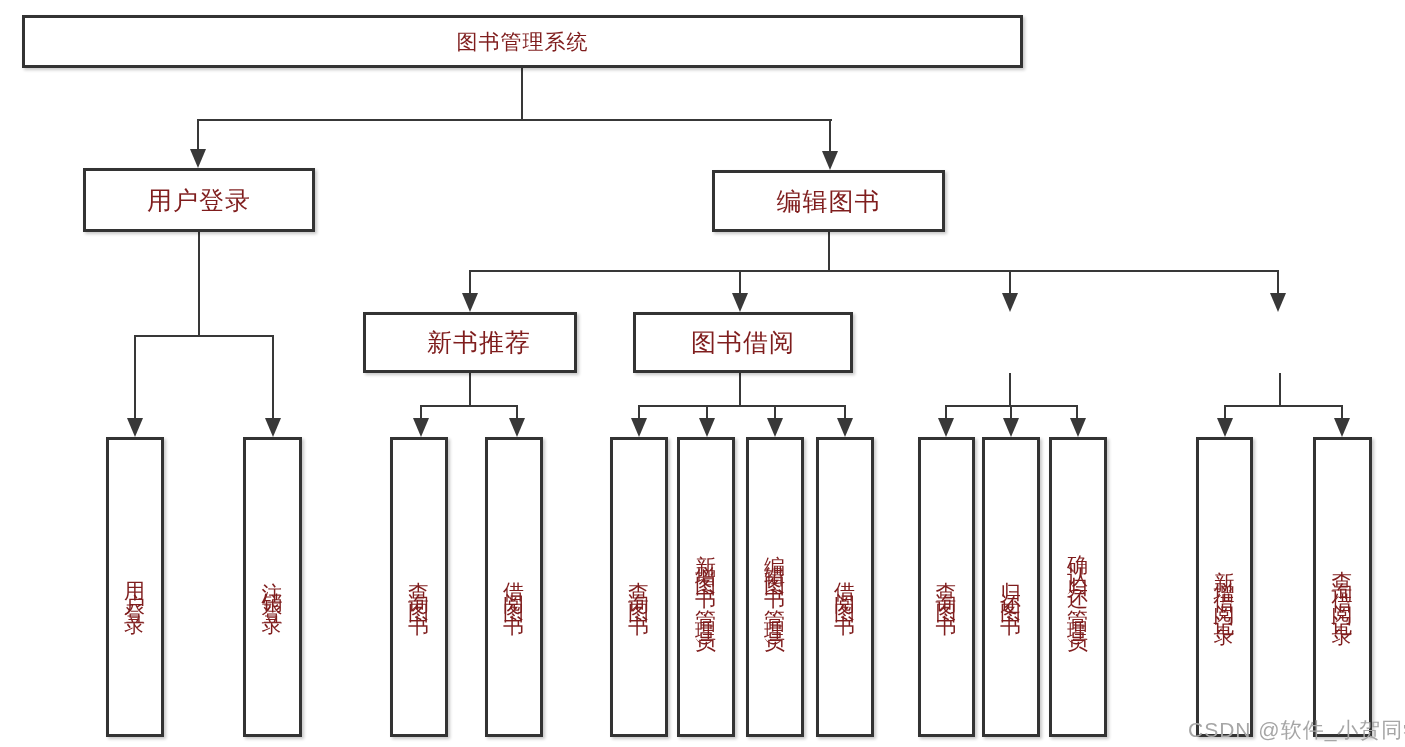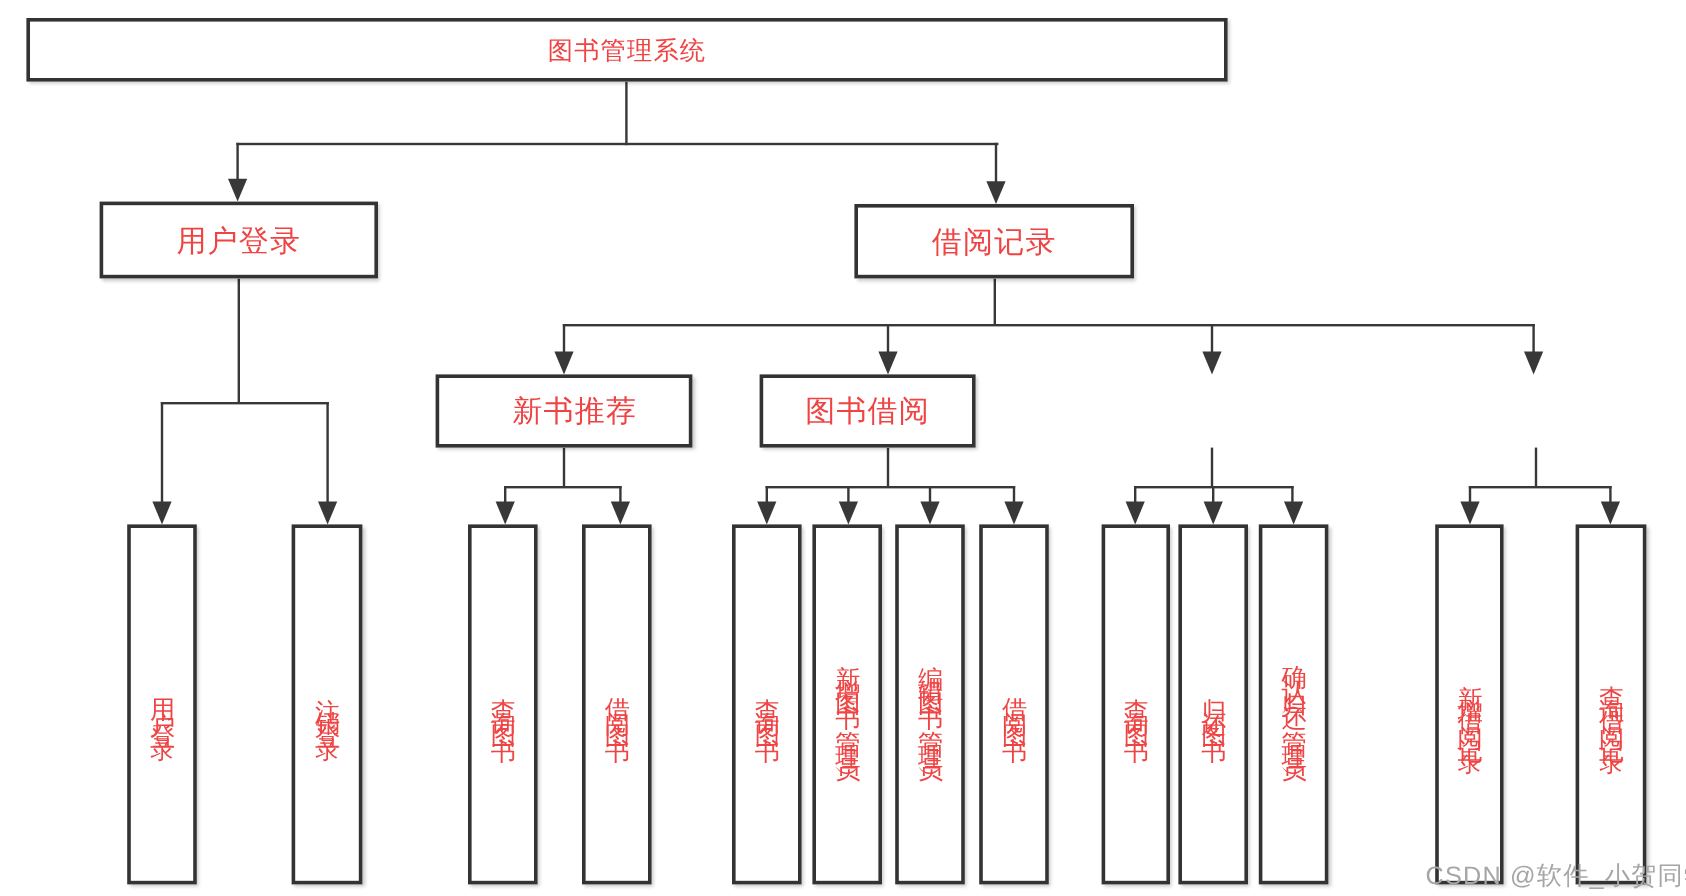--- a/index.html
+++ b/index.html
@@ -23,21 +23,21 @@
   }
   .node{
     position:absolute;
     box-sizing:border-box;
     background:#ffffff;
     border:3px solid #333333;
     box-shadow:2px 2px 3px rgba(0,0,0,0.22);
     display:flex;
     align-items:center;
     justify-content:center;
-    color:#ef4444;
+    color:#7f1d1d;
     text-align:center;
   }
   .root-node{font-size:21px;letter-spacing:1px;}
   .branch-node{font-size:25px;letter-spacing:1px;}
   .leaf-node{
     font-size:21px;
   }
   .leaf-node .vtext{
     writing-mode:vertical-rl;
     letter-spacing:11px;
@@ -113,24 +113,24 @@
   <div class="line" style="left:1279px;top:373px;width:2px;height:33px;"></div>
   <div class="line" style="left:1224px;top:405px;width:119px;height:2px;"></div>
   <div class="line" style="left:1224px;top:405px;width:2px;height:16px;"></div>
   <div class="line" style="left:1341px;top:405px;width:2px;height:16px;"></div>
   <div class="arrow" style="left:1217px;top:418px;"></div>
   <div class="arrow" style="left:1334px;top:418px;"></div>
 
   <div class="node root-node" style="left:22px;top:15px;width:1001px;height:53px;">图书管理系统</div>
 
   <div class="node branch-node" style="left:83px;top:168px;width:232px;height:64px;">用户登录</div>
-  <div class="node branch-node" style="left:712px;top:170px;width:233px;height:62px;">借阅记录</div>
+  <div class="node branch-node" style="left:712px;top:170px;width:233px;height:62px;">编辑图书</div>
 
   <div class="node branch-node" style="left:363px;top:312px;width:214px;height:61px;padding-left:18px;">新书推荐</div>
-  <div class="node branch-node" style="left:633px;top:312px;width:180px;height:61px;">图书借阅</div>
+  <div class="node branch-node" style="left:633px;top:312px;width:220px;height:61px;">图书借阅</div>
 
   <div class="node leaf-node" style="left:106px;top:437px;width:58px;height:300px;">
     <span class="vtext">用户登录</span>
   </div>
   <div class="node leaf-node" style="left:243px;top:437px;width:59px;height:300px;">
     <span class="vtext">注销登录</span>
   </div>
   <div class="node leaf-node" style="left:390px;top:437px;width:58px;height:300px;">
     <span class="vtext">查询图书</span>
   </div>

